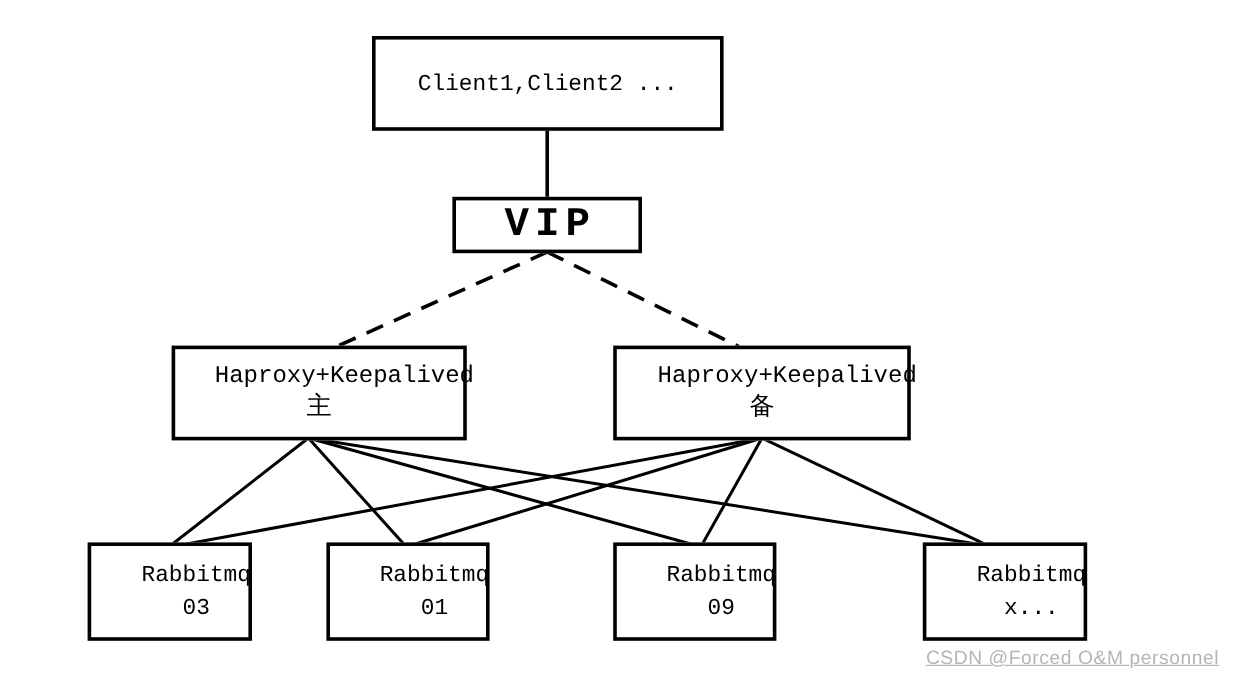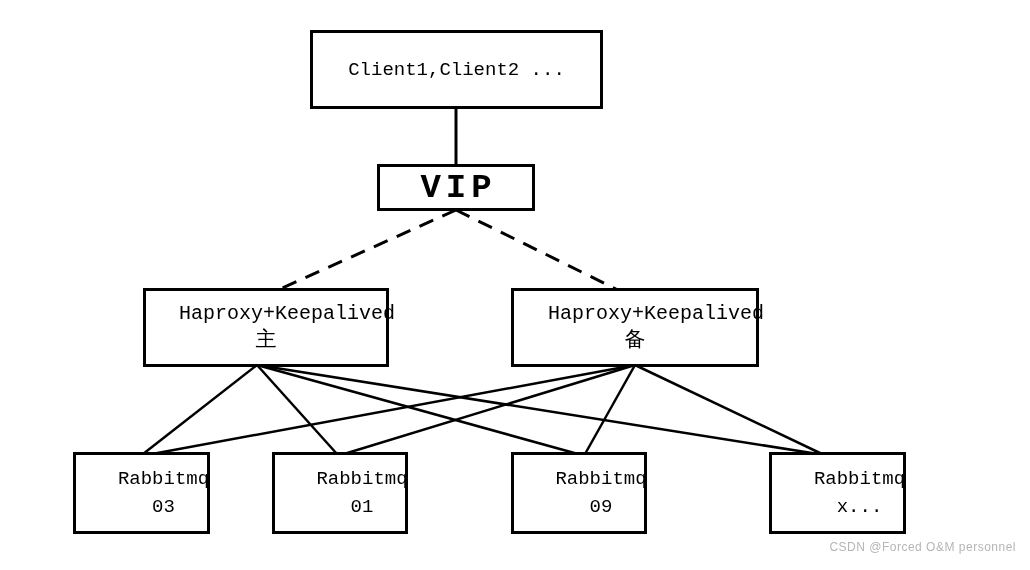--- a/index.html
+++ b/index.html
@@ -65,23 +65,24 @@
   .node-rabbitmq-01 { left: 73px;  }
   .node-rabbitmq-02 { left: 272px; width: 136px; }
   .node-rabbitmq-03 { left: 511px; width: 136px; }
   .node-rabbitmq-x  { left: 769px; }
   .watermark {
     position: absolute;
     right: 14px;
     top: 540px;
     z-index: 3;
     font-family: "Liberation Sans", "DejaVu Sans", sans-serif;
-    font-size: 12px;
+    font-size: 16px;
     color: #b5b5b5;
     letter-spacing: 0.5px;
+    text-decoration: underline;
   }
 </style>
 </head>
 <body>
 
 <div class="canvas">
 
   <svg class="edges-layer" width="1030" height="570" viewBox="0 0 1030 570">
 
     <line x1="456" y1="108" x2="456" y2="166" stroke="#000000" stroke-width="3"></line>

